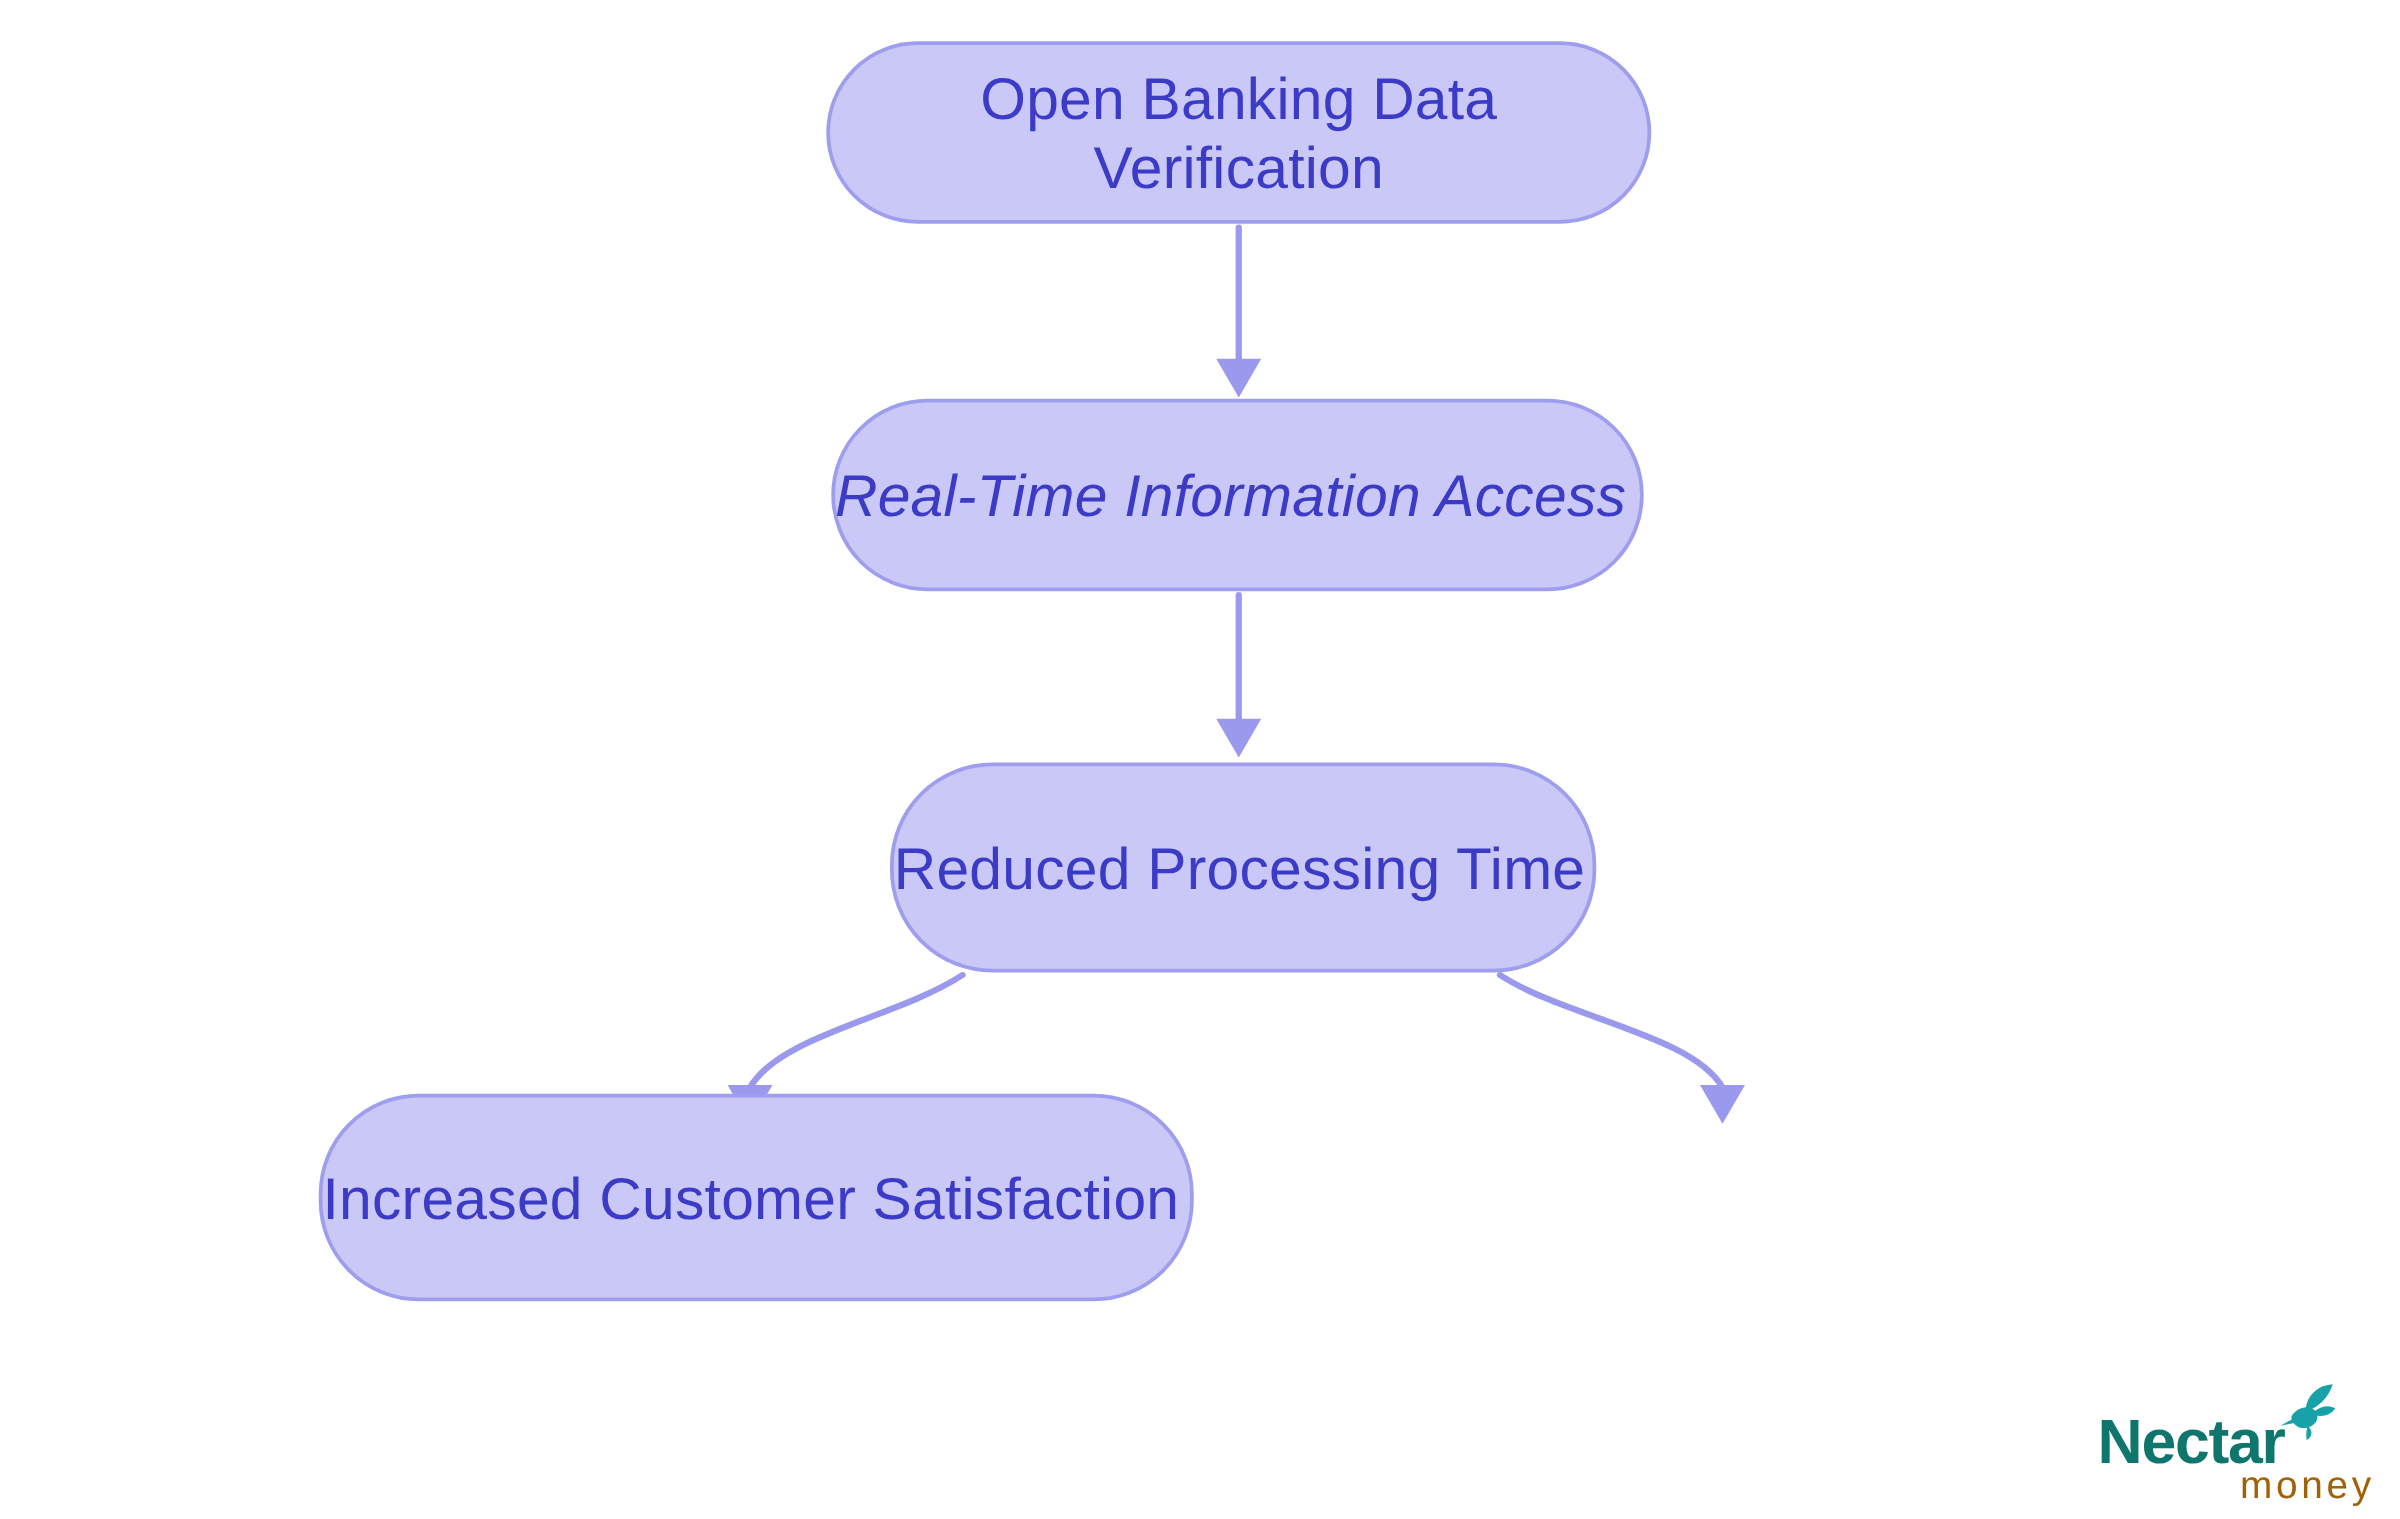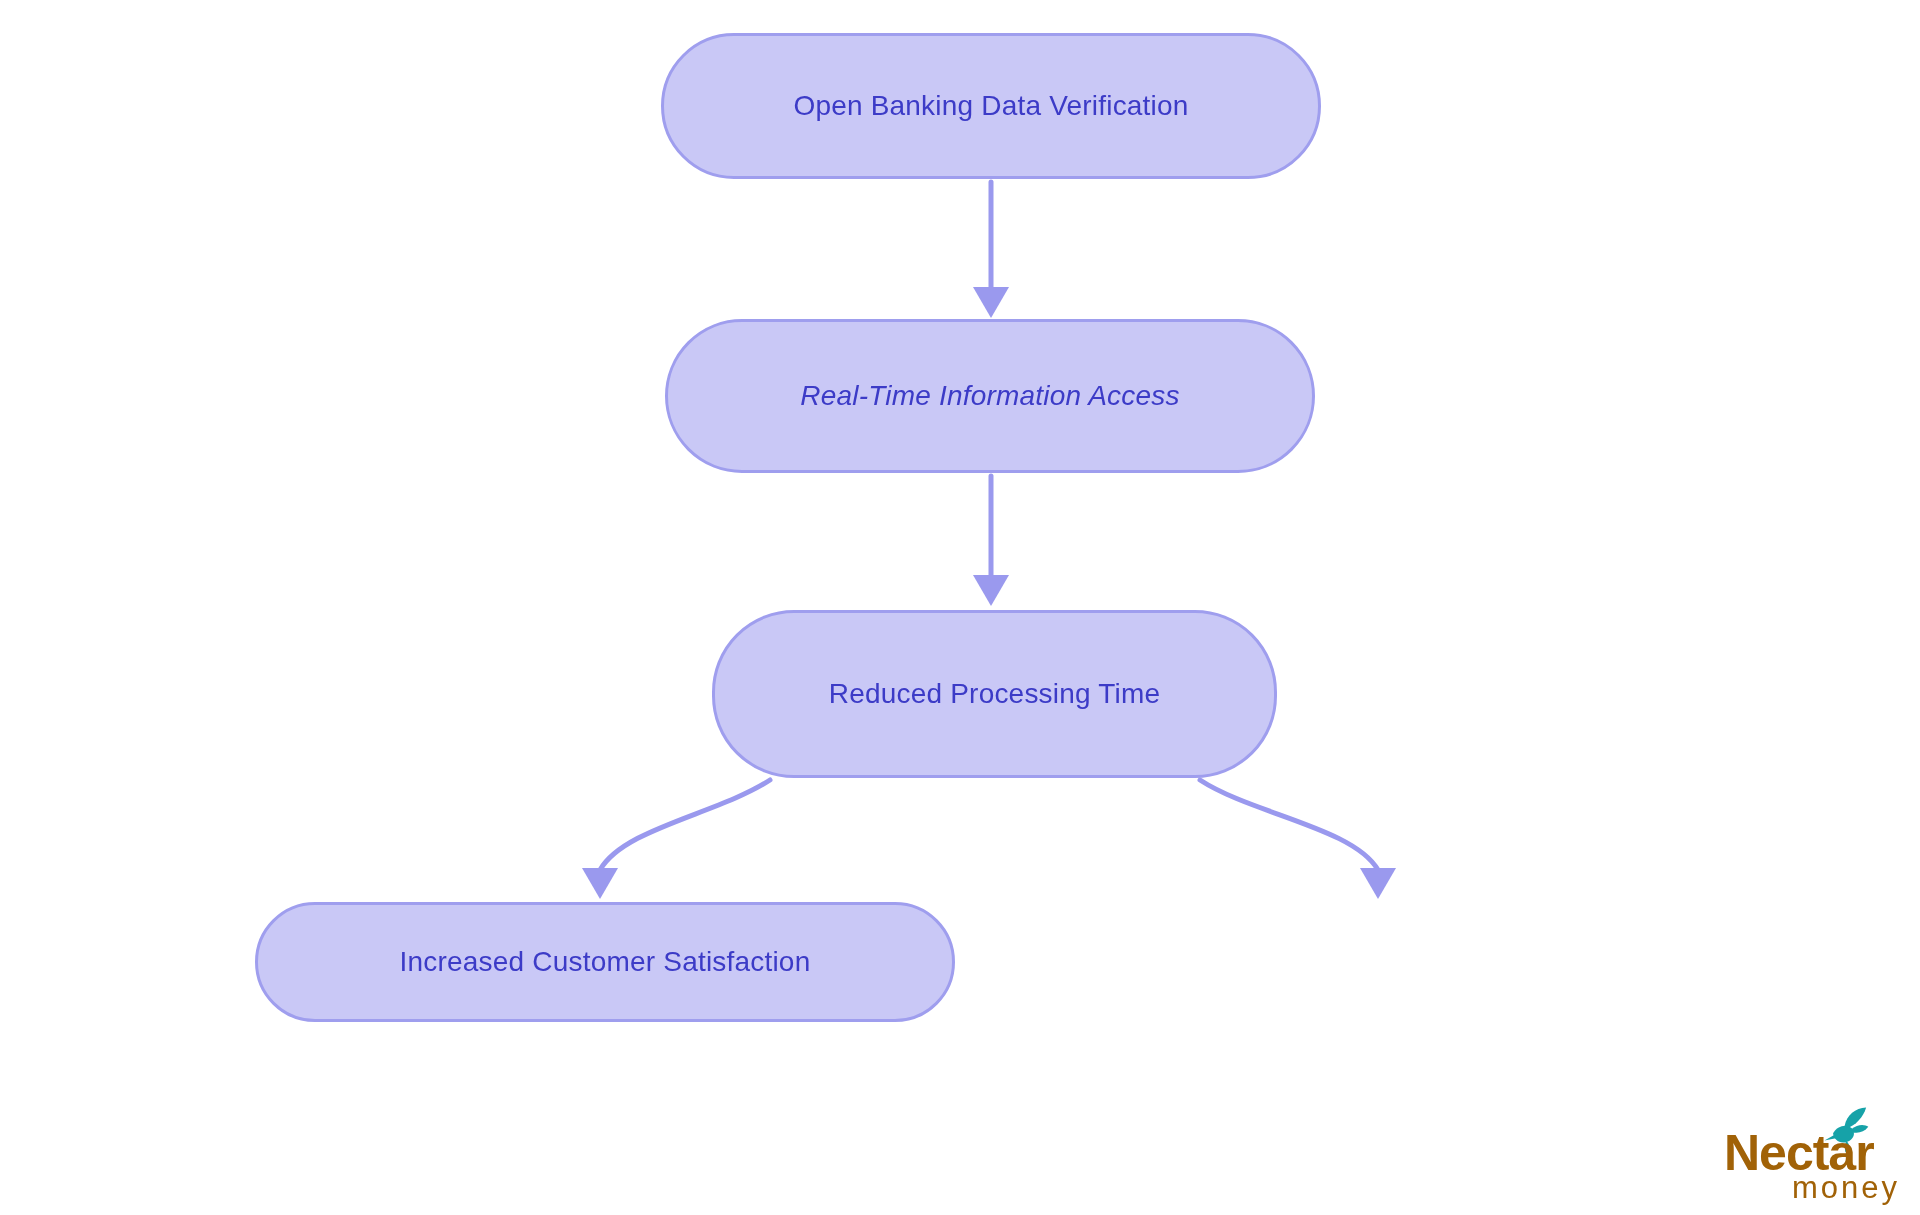--- a/index.html
+++ b/index.html
@@ -10,51 +10,51 @@
     overflow: hidden;
     position: relative;
   }
   .canvas { position: absolute; inset: 0; width: 1920px; height: 1215px; }
 
   
   .node {
     position: absolute;
     background: #c9c8f6;
     border: 3px solid #9f9eee;
-    display: flex; align-items: center; justify-content: center;
+    display: flex; align-items: center; 
     text-align: center;
     color: #3c3bc7;
-    font-size: 28px;
+    font-size: 47px;
     letter-spacing: 0.2px;
   }
   .node-1 { left: 661px;  top: 33px;  width: 660px; height: 146px; border-radius: 73px; }
   .node-2 { left: 665px;  top: 319px; width: 650px; height: 154px; border-radius: 77px; font-style: italic; }
   .node-3 { left: 712px;  top: 610px; width: 565px; height: 168px; border-radius: 82px; }
-  .node-4 { left: 255px;  top: 902px; width: 700px; height: 120px; border-radius: 80px; }
+  .node-4 { left: 255px;  top: 875px; width: 700px; height: 166px; border-radius: 80px; }
   .node-5 { left: 1085px; top: 902px; width: 600px; height: 163px; border-radius: 80px; }
 
   
   .edges { position: absolute; left: 0; top: 0; width: 1920px; height: 1215px; pointer-events: none; }
   .edge-line { stroke: #9a99ee; stroke-width: 5; fill: none; stroke-linecap: round; }
   .edge-head { fill: #9a99ee; }
 
   
   .logo {
     position: absolute;
     left: 1676px; top: 1106px;
     width: 228px; height: 104px;
     color: #16a2a8;
   }
   .logo .brand {
     font-size: 50px;
     font-weight: 700;
     letter-spacing: -1px;
-    color: #a16207;
+    color: #0f766e;
     position: absolute;
-    left: 2px; top: 18px; margin-left: 46px;
+    left: 2px; top: 18px;
   }
   .logo .sub {
     font-size: 31px;
     font-weight: 300;
     letter-spacing: 3px;
     color: #a16207;
     position: absolute;
     right: 4px; top: 64px;
   }
   .logo .bird {

